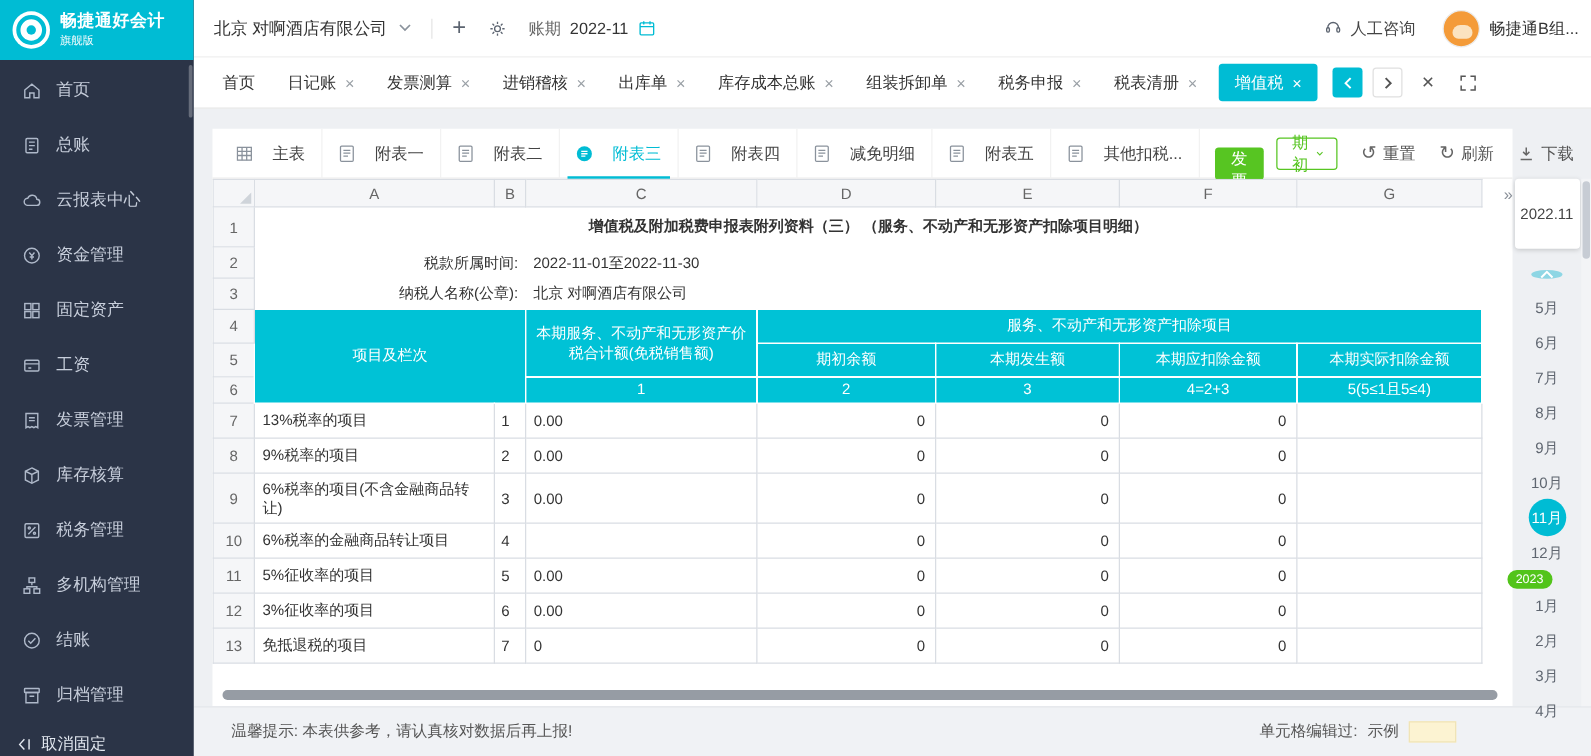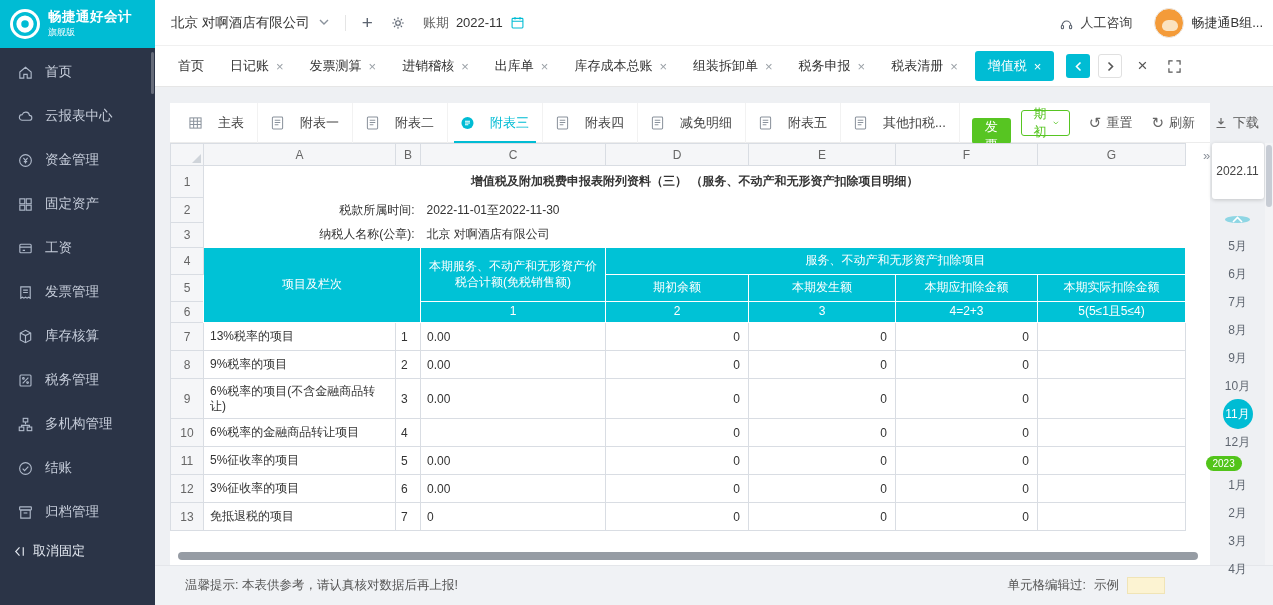--- a/index.html
+++ b/index.html
@@ -25,21 +25,21 @@
   .company svg{width:10px;height:7px;color:#8a929c}
   .tb-divider{width:1px;height:16px;background:#e5e5e5;margin:0 16px}
   .tb-icon{color:#5c6470;cursor:pointer;display:flex;align-items:center;margin-right:17px}
   .tb-icon.plus{font-size:19px;line-height:1}
   .tb-icon svg{width:16px;height:16px}
   .period{display:flex;align-items:center;gap:7px;font-size:13px}
   .period .plabel{color:#666}
   .period .pvalue{color:#333}
   .period svg{width:15px;height:15px;color:#00bcd4}
   .spacer{flex:1}
-  .consult{display:flex;align-items:flex-end;gap:6px;color:#444;font-size:13px;cursor:pointer;margin-right:22px}
+  .consult{display:flex;align-items:flex-start;gap:6px;color:#444;font-size:13px;cursor:pointer;margin-right:22px}
   .consult svg{width:15px;height:15px;color:#5c6470}
   .avatar{width:30px;height:30px;border-radius:50%;background:#f49b39;border:1px solid #ececec;margin-right:7px;position:relative;flex-shrink:0}
   .avatar::after{content:"";position:absolute;left:7px;top:11px;width:16px;height:11px;border-radius:8px 8px 6px 6px;background:#fbe3c0}
   .username{font-size:13px;color:#333;cursor:pointer}
   
   .tabbar{height:42px;background:#fff;border-top:1px solid #f0f0f0;border-bottom:1px solid #e6e6e6;display:flex;align-items:center;padding:0 6px 0 10px;flex-shrink:0}
   .tab{display:flex;align-items:center;gap:7px;padding:0 13px;height:42px;font-size:13px;color:#333;cursor:pointer;white-space:nowrap}
   .tab .x{color:#9aa0a6;font-size:13px}
   .tab.active{background:#00bcd4;color:#fff;height:30px;border-radius:3px;margin:0 4px}
   .tab.active .x{color:#fff}
@@ -121,20 +121,27 @@
         <div class="logo-t1">畅捷通好会计</div>
         <div class="logo-t2">旗舰版</div>
       </span>
     </div>
     <div class="nav">
       <div class="nav-item">
         <svg viewBox="0 0 18 18" fill="none" stroke="currentColor" stroke-width="1.2">
             <path d="M3 8.5L9 3.5l6 5V15h-4.2v-4H7.2v4H3z"></path>
           </svg>
         <span>首页</span>
+      </div>
+      <div class="nav-item">
+        <svg viewBox="0 0 18 18" fill="none" stroke="currentColor" stroke-width="1.2">
+            <rect x="4" y="3" width="10" height="12" rx="1"></rect>
+            <path d="M6.5 6h5M6.5 9h5M6.5 12h3"></path>
+          </svg>
+        <span>总账</span>
       </div>
       <div class="nav-item">
         <svg viewBox="0 0 18 18" fill="none" stroke="currentColor" stroke-width="1.2">
             <path d="M5.5 13a3 3 0 010-6 4 4 0 017.7.8A2.6 2.6 0 0113 13z"></path>
           </svg>
         <span>云报表中心</span>
       </div>
       <div class="nav-item">
         <svg viewBox="0 0 18 18" fill="none" stroke="currentColor" stroke-width="1.2">
             <circle cx="9" cy="9" r="6.2"></circle>

